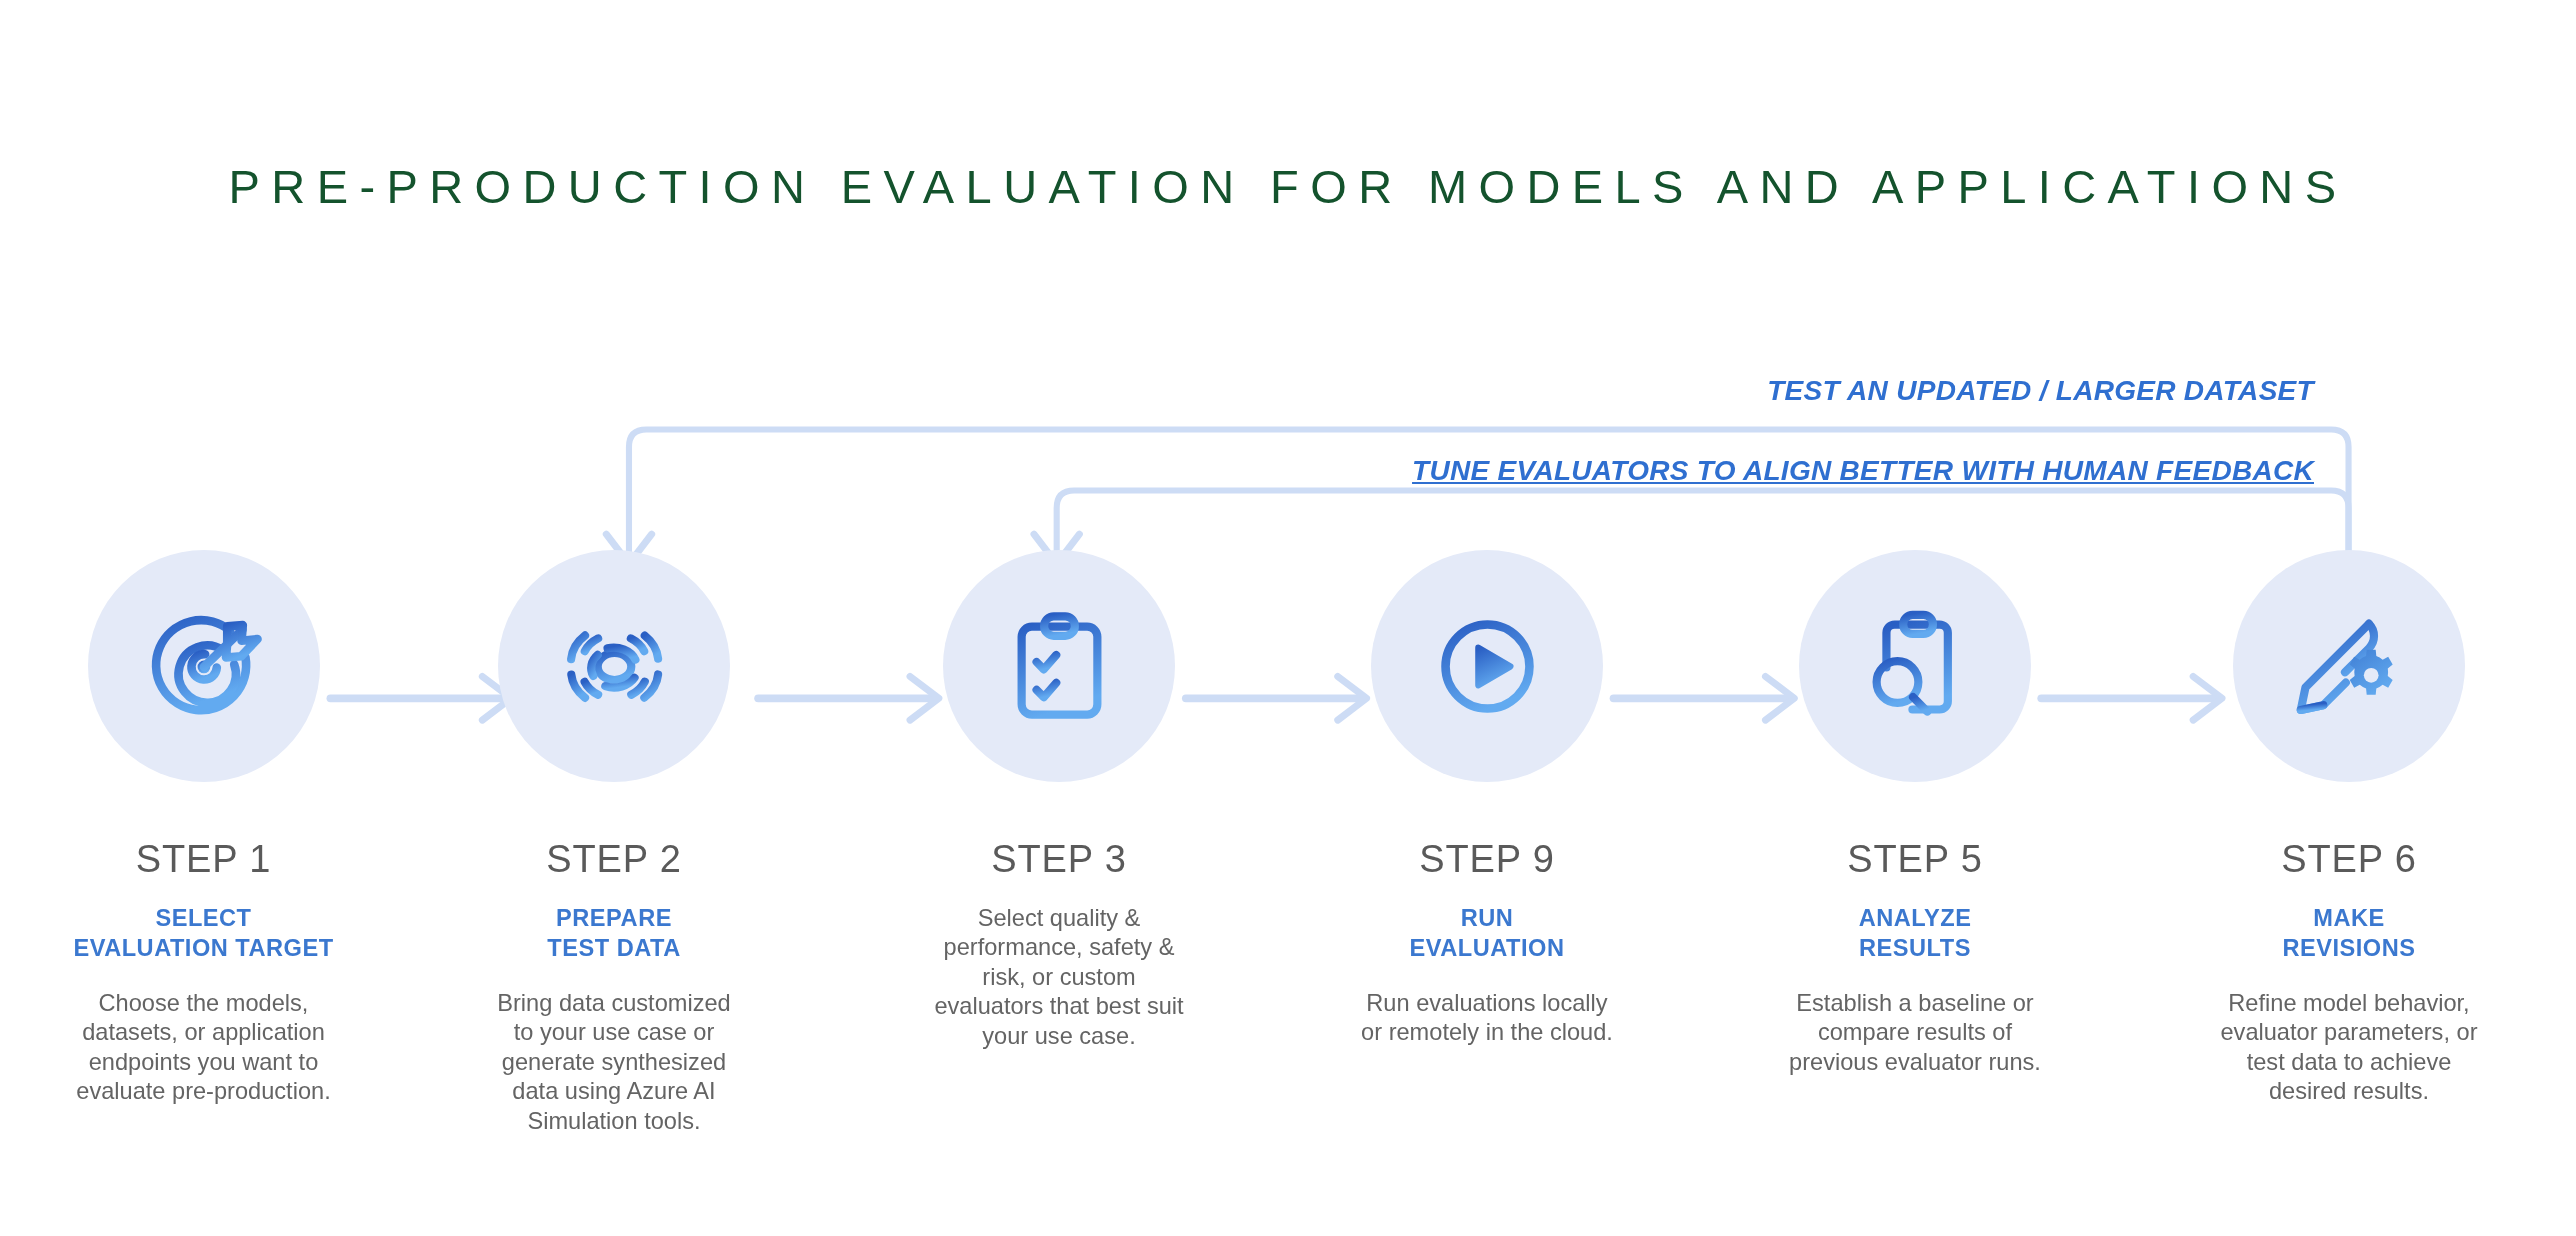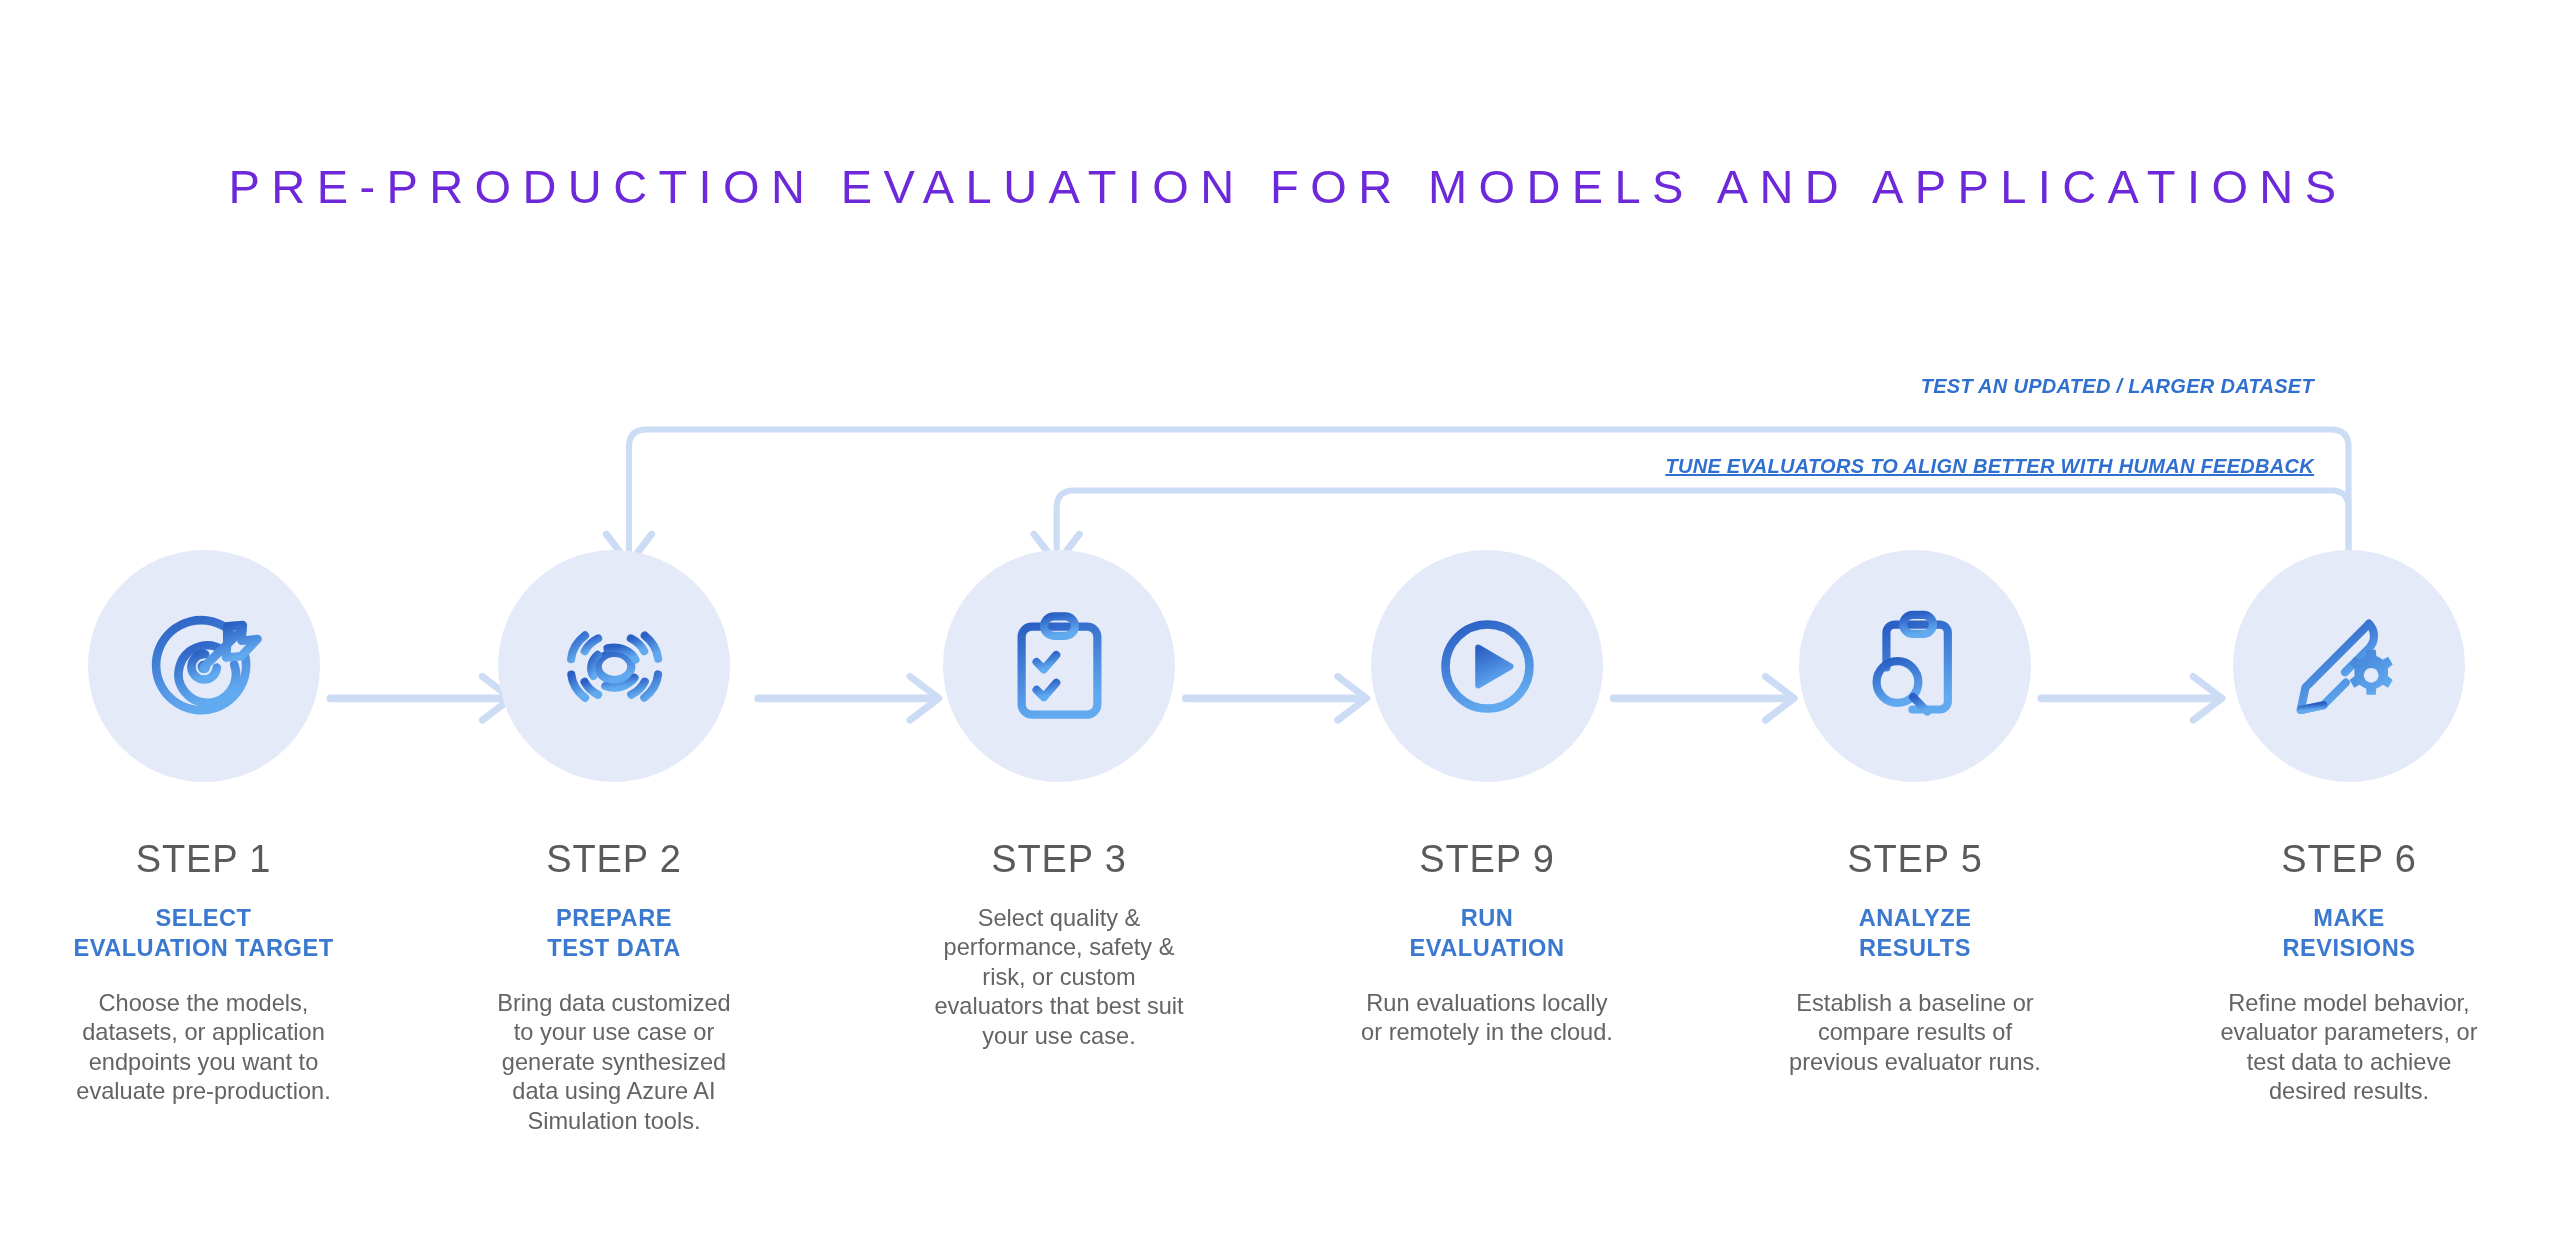--- a/index.html
+++ b/index.html
@@ -11,28 +11,28 @@
   }
   #stage{position:absolute;inset:0;}
 
   
   #page-title{
     position:absolute;top:159px;left:0;width:100%;
     text-align:center;
     font-size:47px;
     font-weight:400;
     letter-spacing:11.4px;
-    color:#6d28d9;
+    color:#14532d;
     white-space:nowrap;
   }
 
   
   .loop-label{
     position:absolute;
-    font-size:20px;
+    font-size:28px;
     font-weight:700;
     font-style:italic;
     color:#2f6fd0;
     letter-spacing:0.3px;
     white-space:nowrap;
     text-align:right;
   }
   #loop-label-outer{top:375px;right:262px;}
   #loop-label-inner{top:455px;right:262px;text-decoration:underline;}
 

